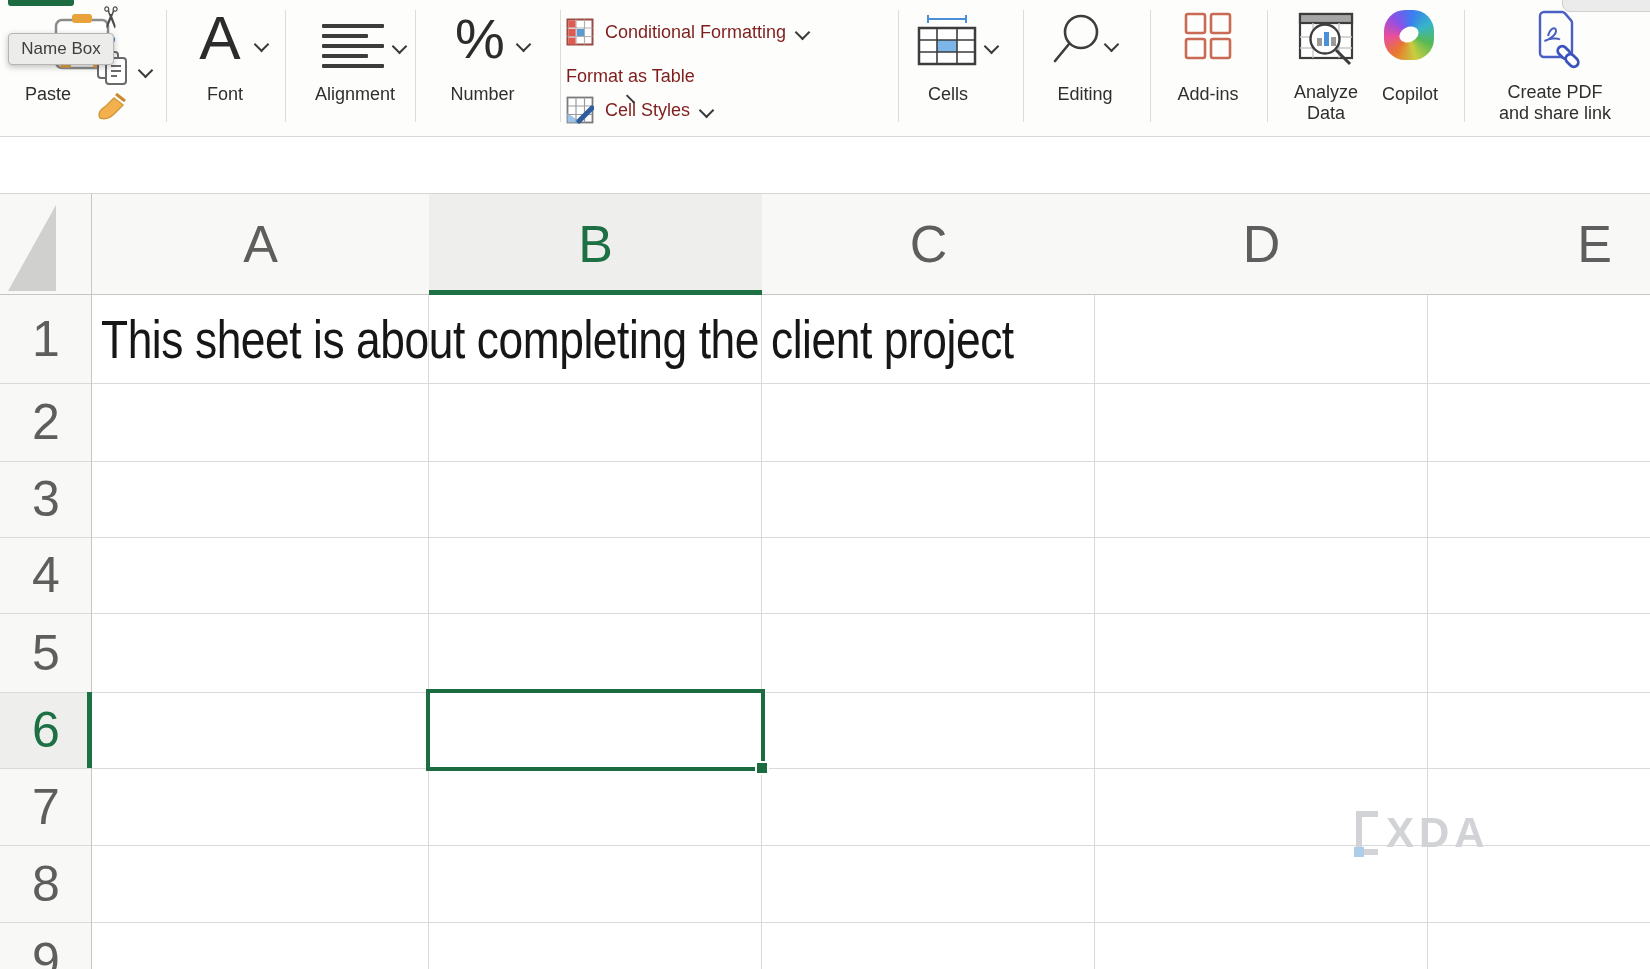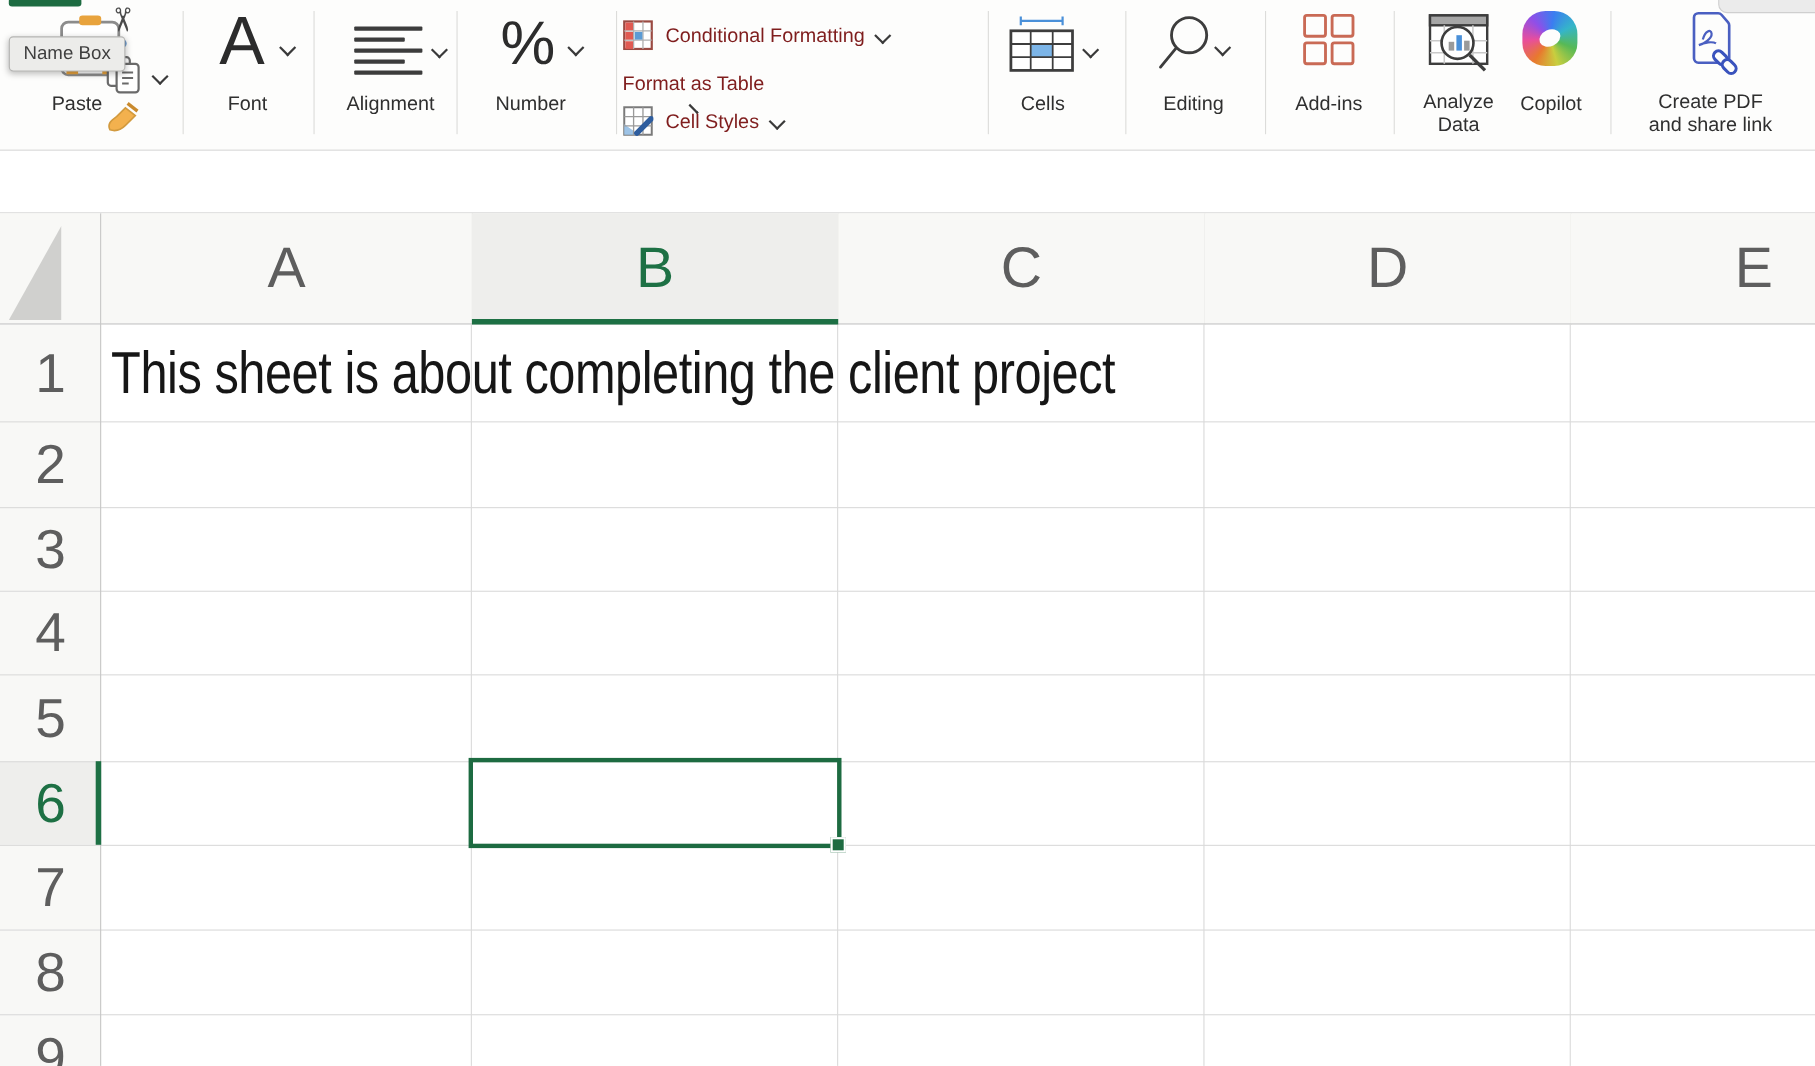--- a/index.html
+++ b/index.html
@@ -88,21 +88,21 @@
     <div class="corner-fragment"></div>
 
     <div class="abs" style="left:50px;top:12px;">
       <svg width="64" height="60" viewBox="0 0 64 60">
         <rect x="6" y="8" width="52" height="48" rx="6" fill="#fff" stroke="#8c8c8c" stroke-width="2.5"></rect>
         <rect x="22" y="2" width="20" height="9" rx="3" fill="#e8a33d"></rect>
         <path d="M12 46 v8 h9" fill="none" stroke="#e8a33d" stroke-width="3.2"></path>
         <path d="M52 46 v8 h-9" fill="none" stroke="#e8a33d" stroke-width="3.2"></path>
       </svg>
     </div>
-    <div class="glabel" style="left:3px;width:90px;text-align:right;">Paste</div>
+    <div class="glabel" style="left:3px;width:90px;">Paste</div>
 
     <span class="scissors">✂</span>
     <span class="scissor-dot"></span>
 
     <div class="abs" style="left:96px;top:50px;">
       <svg width="32" height="36" viewBox="0 0 32 36">
         <rect x="2" y="2" width="20" height="26" rx="3" fill="#fff" stroke="#6a6a6a" stroke-width="2"></rect>
         <rect x="10" y="8" width="20" height="26" rx="3" fill="#fff" stroke="#6a6a6a" stroke-width="2"></rect>
         <path d="M15 16 h10 M15 21 h10 M15 26 h6" stroke="#6a6a6a" stroke-width="1.8"></path>
       </svg>
@@ -318,14 +318,20 @@
     <div class="gl-h" style="top:845px;"></div>
     <div class="gl-h" style="top:922px;"></div>
   </div>
 
   <div class="a1text">This sheet is about completing the client project</div>
 
   <div class="selection">
     <div class="fill-handle"></div>
   </div>
 
+  <div class="watermark">
+    <div class="wm-bracket">
+      <div class="wm-square"></div>
+    </div>
+    <span class="wm-text">XDA</span>
+  </div>
 
 </div>
 
 </body></html>

